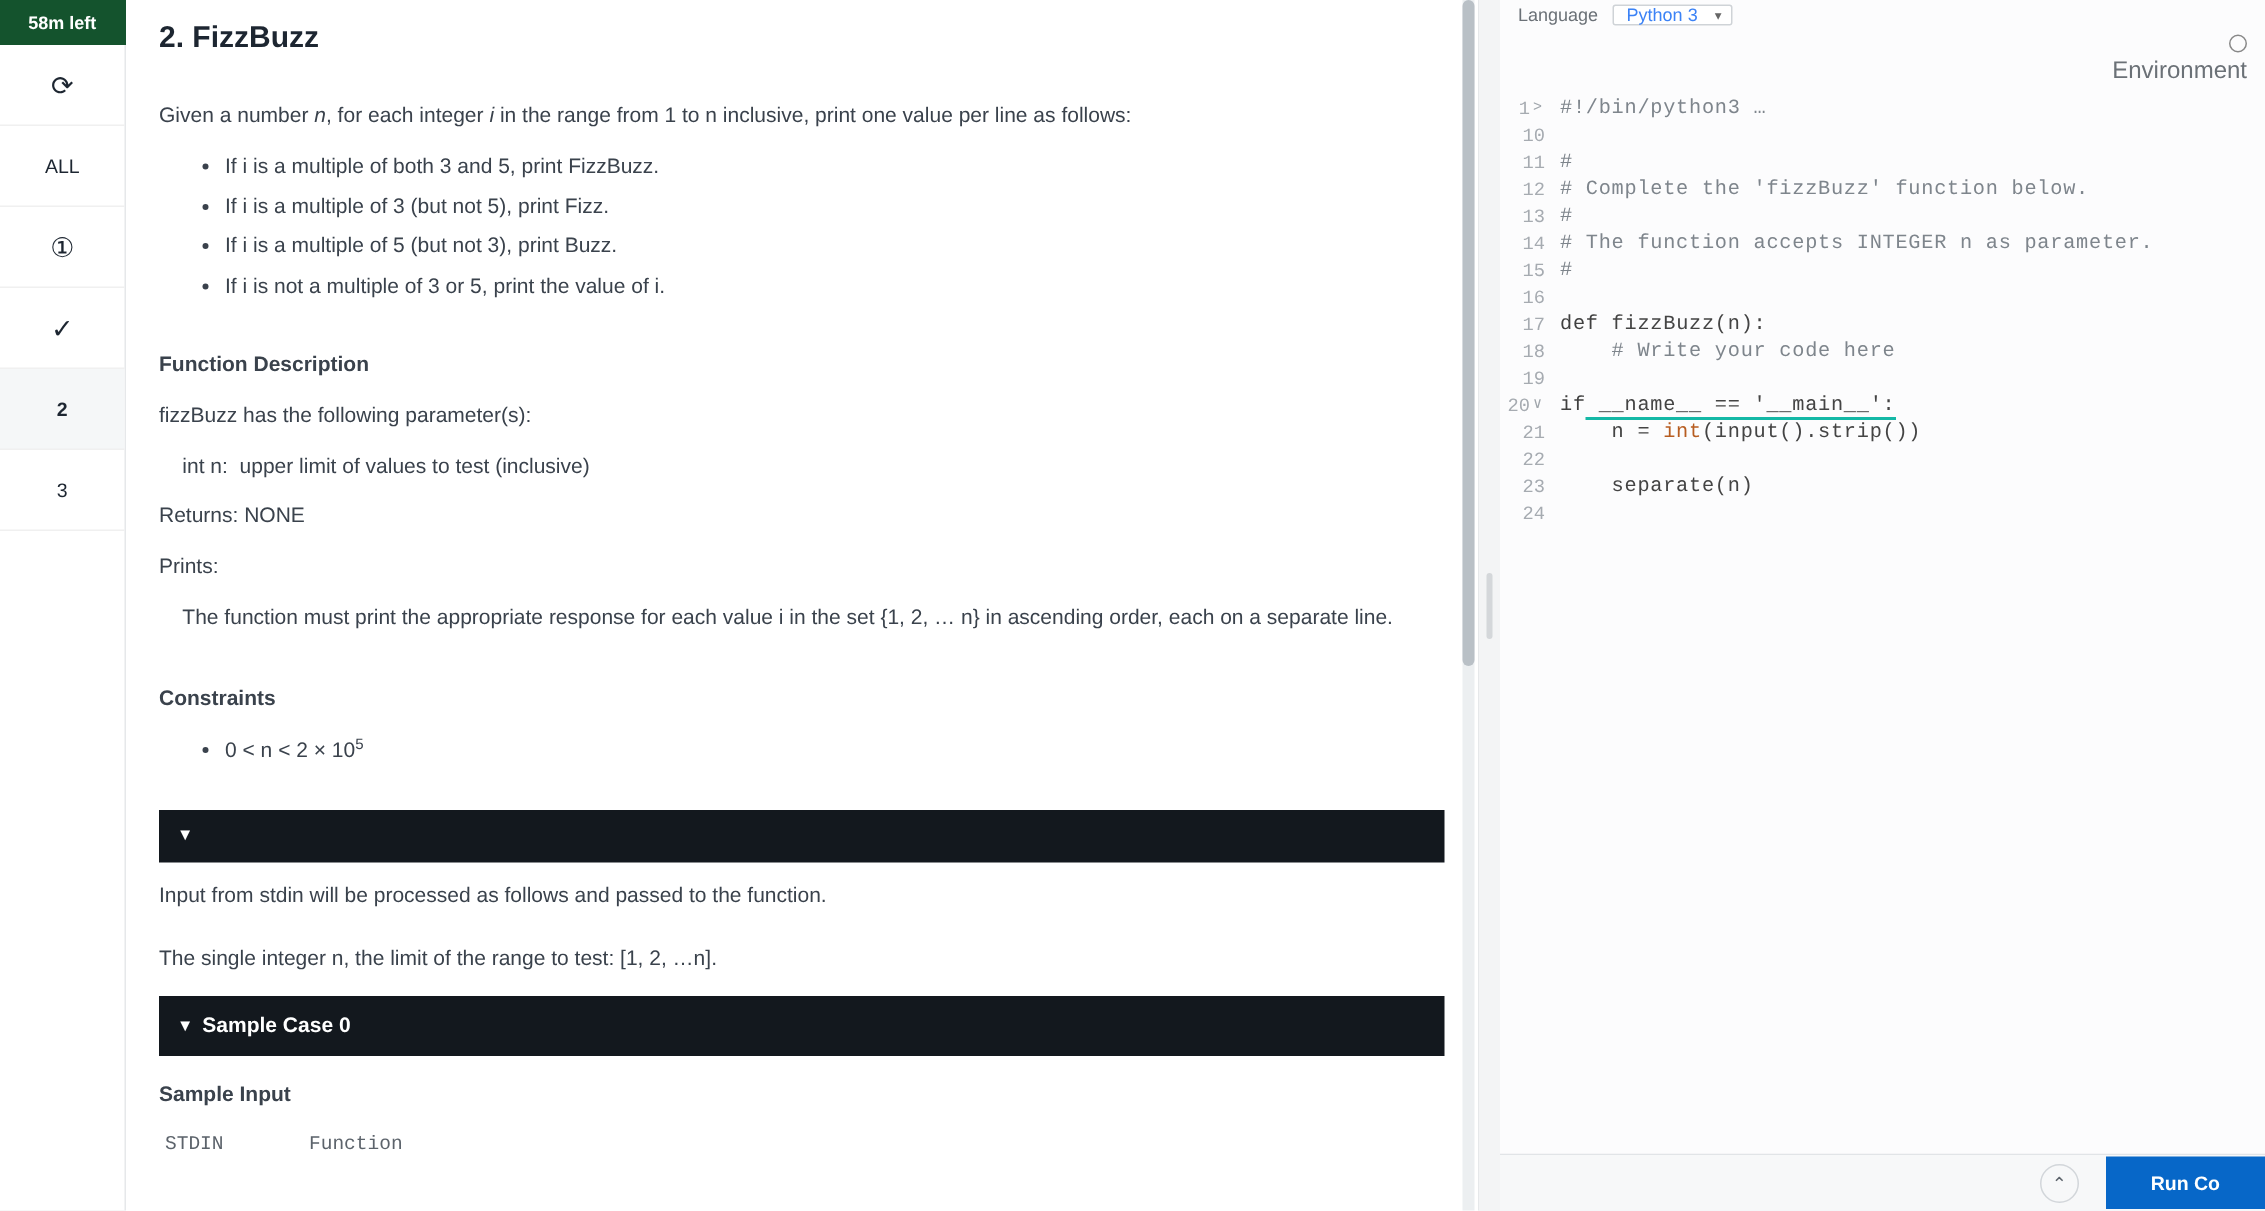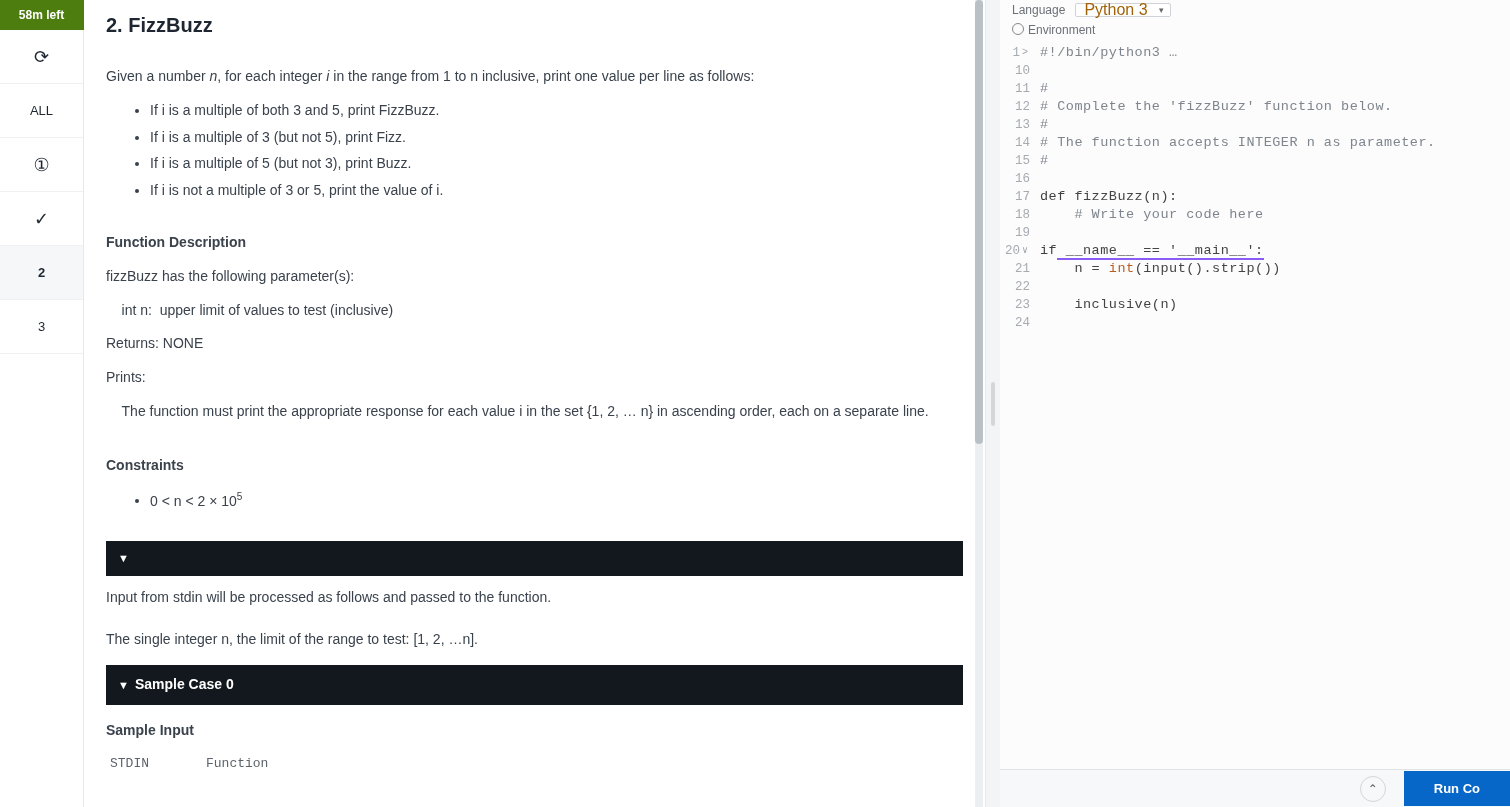--- a/index.html
+++ b/index.html
@@ -1,19 +1,19 @@
 <!DOCTYPE html>
 <html><head>
   <meta charset="utf-8">
   <style>
     * { box-sizing: border-box; margin: 0; padding: 0; }
     html, body { height: 100%; font-family: -apple-system, BlinkMacSystemFont, "Segoe UI", Arial, sans-serif; background: #f3f4f5; color: #1d2631; }
     .app { display: flex; height: 100vh; }
     .sidebar { width: 84px; background: #ffffff; display: flex; flex-direction: column; align-items: center; border-right: 1px solid #e6e8ea; }
-    .timer { width: 84px; background: #4d7c0f; color: #fff; font-size: 12px; padding: 8px 6px; text-align: center; font-weight: 600; }
+    .timer { width: 84px; background: #14532d; color: #fff; font-size: 12px; padding: 8px 6px; text-align: center; font-weight: 600; }
     .nav-items { display: flex; flex-direction: column; align-items: center; width: 100%; }
     .nav-item { width: 100%; height: 54px; display:flex; align-items:center; justify-content:center; font-size: 13px; color:#1d2631; border-bottom:1px solid #f0f0f0; cursor:pointer; }
     .nav-item.icon { font-size:18px; }
     .nav-item.selected { background:#f5f7f8; font-weight:600; }
     .main { flex:1; display:flex; min-width:0; }
     .problem-pane { flex:1; background:#ffffff; overflow-y:auto; border-right:1px solid #e6e8ea; position:relative; }
     .problem-scroll { position:absolute; right:2px; top:0; bottom:0; width:8px; background:#eceff1; }
     .problem-thumb { position:absolute; right:2px; top:0; width:8px; height:55%; background:#b9c0c6; border-radius:4px; }
     .problem-content { padding: 14px 22px 60px 22px; max-width: 960px; }
     .problem-title { font-size: 20px; font-weight:600; margin-bottom: 28px; }
@@ -24,33 +24,33 @@
     em, .ital { font-style: italic; }
     .section-head { font-weight:700; margin-top:28px; margin-bottom:2px; font-size:14px; }
     .black-header { background:#13181e; color:#fff; padding:8px 12px; font-weight:600; cursor:pointer; font-size:14px; display:flex; align-items:center; gap:6px;}
     .black-header .tri { font-size:11px; }
     .mono { font-family: "Courier New", Consolas, monospace; font-size:13px; }
     .sample-table { margin: 6px 0 18px 4px; }
     .sample-table-row { display:flex; gap: 26px; }
     .sample-table-cell { color:#5c636b; }
     .editor-pane { width: 510px; background:#fcfcfd; display:flex; flex-direction:column; }
     .editor-top { display:flex; align-items:center; padding: 0 12px; height: 20px; font-size:12px; color:#6b7177; gap:10px; }
-    .lang-select { border:1px solid #cfd3d7; background:#fff; font-size:16px; padding:1px 22px 1px 8px; color:#a16207; position:relative; height:14px; display:flex; align-items:center; border-radius:2px;}
+    .lang-select { border:1px solid #cfd3d7; background:#fff; font-size:12px; padding:1px 22px 1px 8px; color:#3b82f6; position:relative; height:14px; display:flex; align-items:center; border-radius:2px;}
     .lang-select::after { content:"▾"; position:absolute; right:6px; font-size:9px; color:#666;}
-    .env-line { padding: 3px 12px; font-size:12px; color:#6b7177; display:flex; align-items:flex-start; gap:4px;}
+    .env-line { padding: 3px 12px; font-size:16px; color:#6b7177; display:flex; align-items:flex-end; gap:4px;flex-direction:column;}
     .env-circle { width:12px; height:12px; border:1.5px solid #888; border-radius:50%; display:inline-block;}
     .code-editor { flex:1; font-family: "Courier New", Consolas, monospace; font-size: 13.5px; padding: 4px 0; overflow:auto; background:#fcfcfd; position:relative;}
     .code-line { display:flex; min-height: 18px; line-height:18px; }
     .gutter { width: 40px; text-align:right; padding-right:10px; color:#a6abb1; user-select:none; font-size:12.5px; display:flex; align-items:center; justify-content:flex-end; gap:2px;}
     .code-text { flex:1; white-space: pre; color:#444; letter-spacing: 0.5px;}
     .c-key { color:#404040; }
     .c-built { color:#b75d21; }
     .c-com { color:#7e858c; }
     .fold { color:#a0a6ac; font-size:10px; margin-right:2px;}
-    .err-underline { border-bottom: 2px solid #8b5cf6; padding-bottom:0px;}
+    .err-underline { border-bottom: 2px solid #14b8a6; padding-bottom:0px;}
     .bottom-bar { height:38px; background:#f7f8f9; border-top:1px solid #e1e4e7; display:flex; align-items:center; justify-content:flex-end; padding: 0 0 0 12px; font-size:13px; color:#4a515a; gap:18px;}
     .chevron-up { width:26px; height:26px; border:1px solid #d2d6da; border-radius:50%; display:flex; align-items:center; justify-content:center; color:#5c636b; cursor:pointer; font-size:12px;}
     .run-btn { background:#0767c8; color:#fff; padding:10px 30px; font-weight:600; cursor:pointer; }
     .splitter { width:14px; background:#f3f4f5; display:flex; align-items:center; justify-content:center; cursor:ew-resize;}
     .splitter-grip { width:4px; height:44px; background:#d4d7da; border-radius:2px;}
     .sup { font-size:10px; vertical-align: super;}
   </style>
 </head>
 <body>
 
@@ -226,21 +226,21 @@
             <div class="code-line">
               <div class="gutter">
                 <span>22</span>
               </div>
               <div class="code-text"></div>
             </div>
             <div class="code-line">
               <div class="gutter">
                 <span>23</span>
               </div>
-              <div class="code-text">    inclusive(n)</div>
+              <div class="code-text">    separate(n)</div>
             </div>
             <div class="code-line">
               <div class="gutter">
                 <span>24</span>
               </div>
               <div class="code-text"></div>
             </div>
           </div>
       </div>
 

